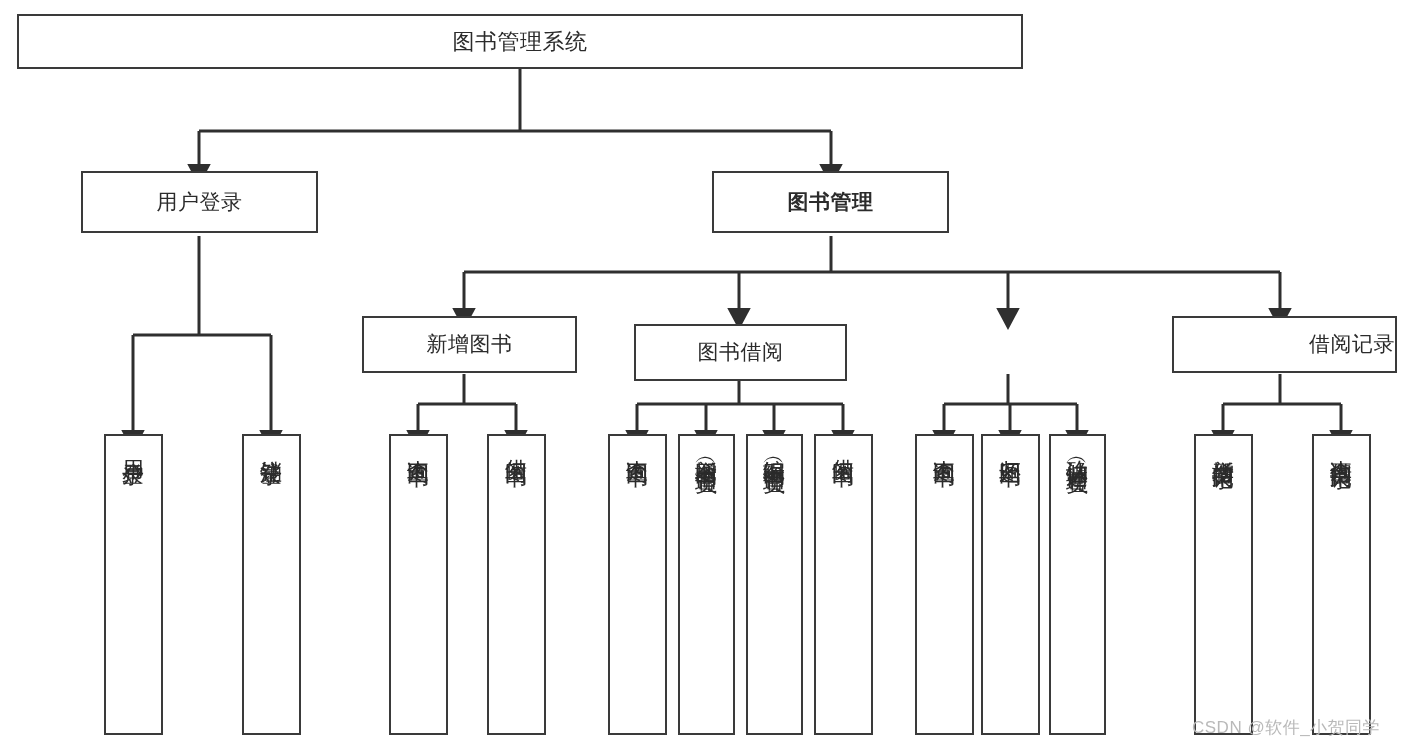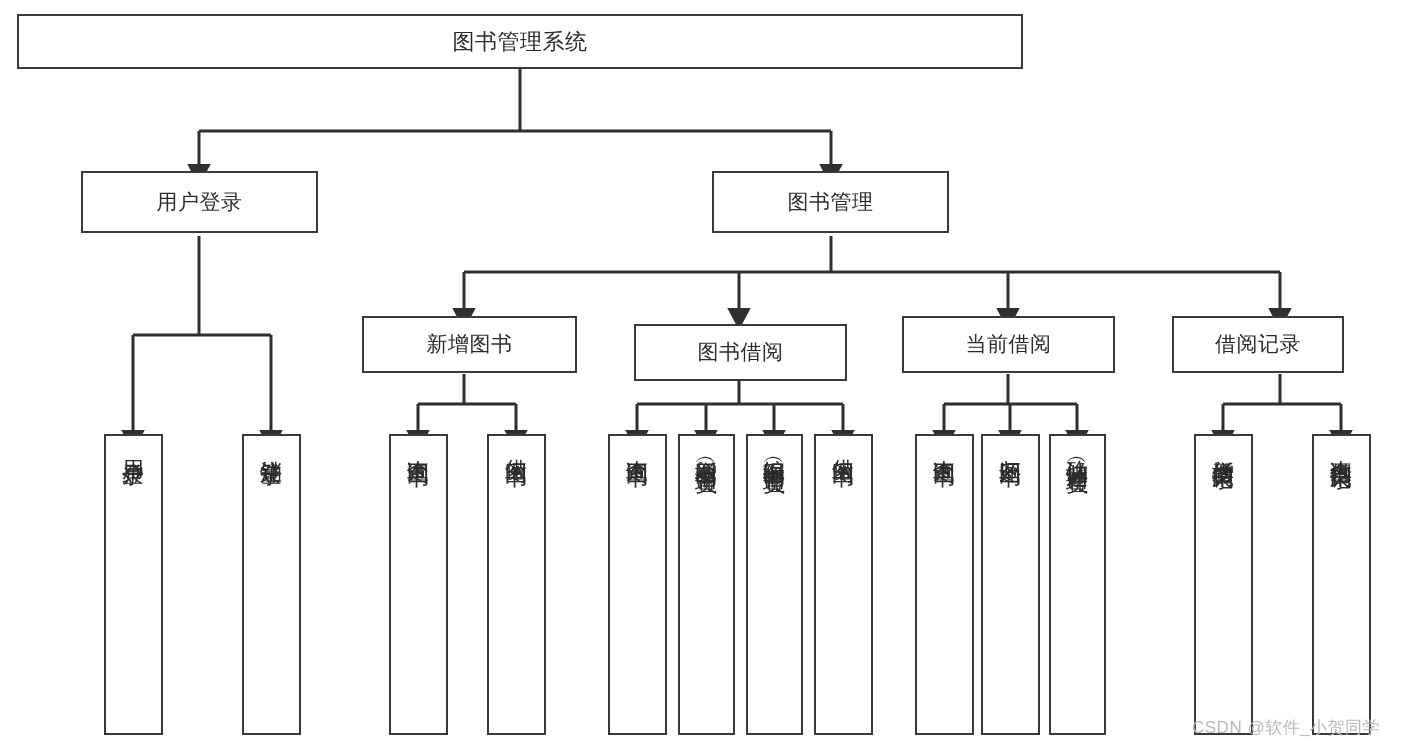--- a/index.html
+++ b/index.html
@@ -131,34 +131,31 @@
     </g>
   </svg>
 
   <div class="node horiz root" style="left:17px; top:14px; width:1006px; height:55px;">
     <span class="node-label">图书管理系统</span>
   </div>
 
   <div class="node horiz" style="left:81px; top:171px; width:237px; height:62px;">
     <span class="node-label">用户登录</span>
   </div>
-  <div class="node horiz" style="left:712px; top:171px; width:237px; height:62px;">
+  <div class="node horiz" style="left:712px; top:171px; width:237px; height:62px;font-weight:bold;">
     <span class="node-label">图书管理</span>
   </div>
 
   <div class="node horiz" style="left:362px; top:316px; width:215px; height:57px;">
     <span class="node-label">新增图书</span>
   </div>
   <div class="node horiz" style="left:634px; top:324px; width:213px; height:57px;">
     <span class="node-label">图书借阅</span>
   </div>
-  <div class="node horiz" style="left:902px; top:316px; width:213px; height:57px;">
-    <span class="node-label">当前借阅</span>
-  </div>
-  <div class="node horiz" style="left:1172px; top:316px; width:172px; height:57px;">
+  <div class="node horiz" style="left:1172px; top:316px; width:225px; height:57px;justify-content:flex-end;">
     <span class="node-label">借阅记录</span>
   </div>
 
   <div class="node vert" style="left:104px; top:434px; width:59px; height:301px;">
     <span class="node-label">用户登录</span>
   </div>
   <div class="node vert" style="left:242px; top:434px; width:59px; height:301px;">
     <span class="node-label">注销登录</span>
   </div>
 

